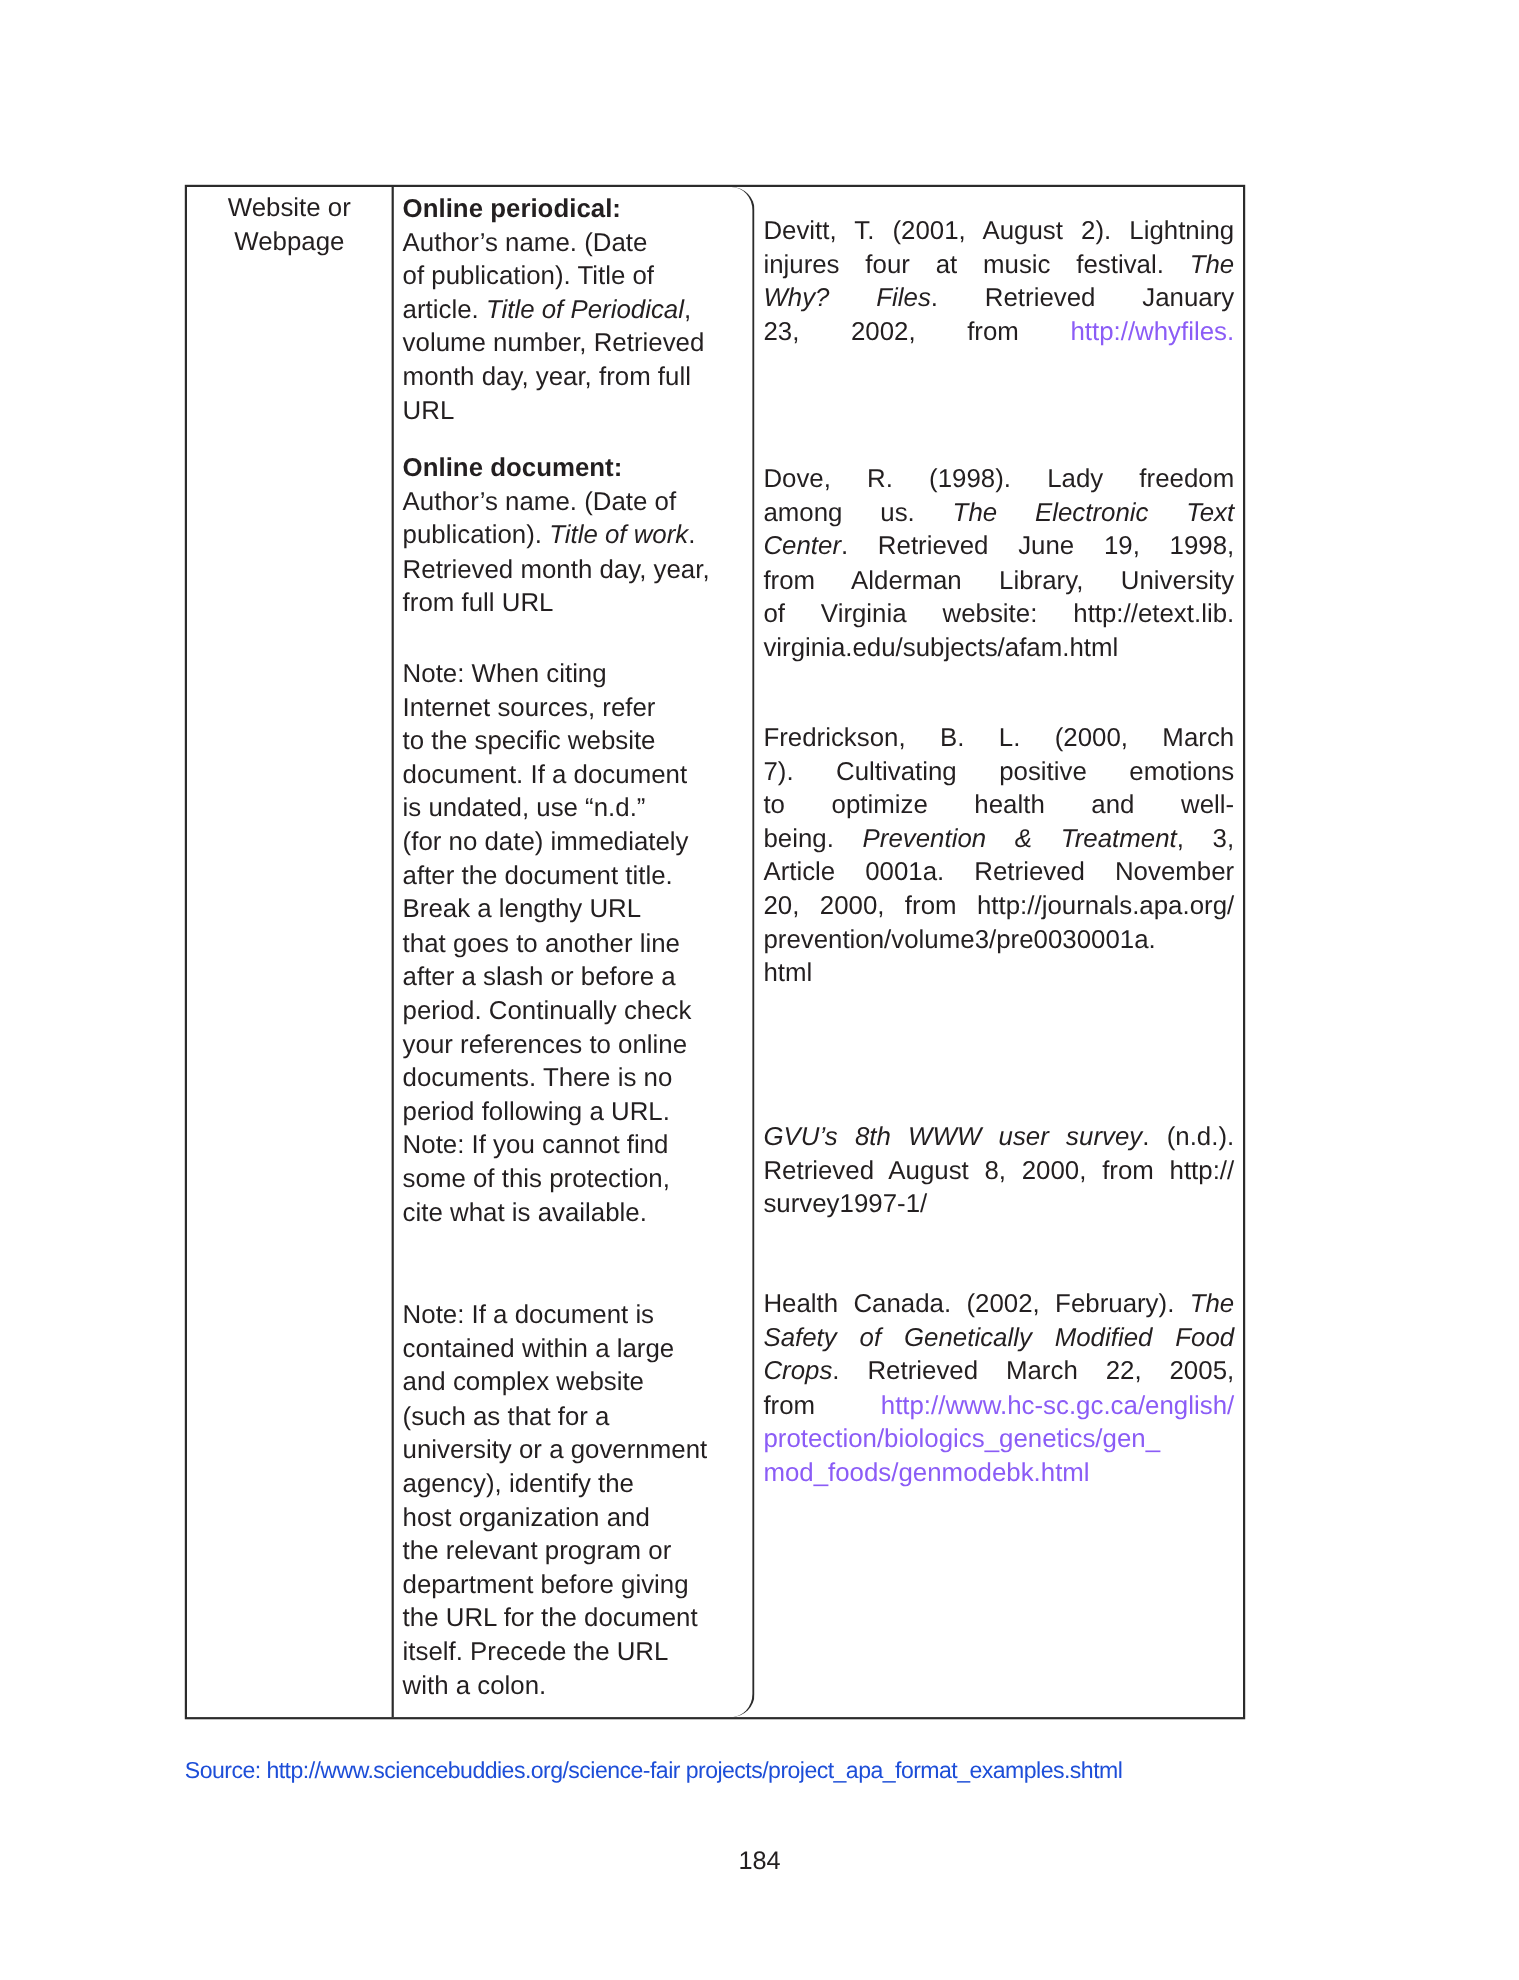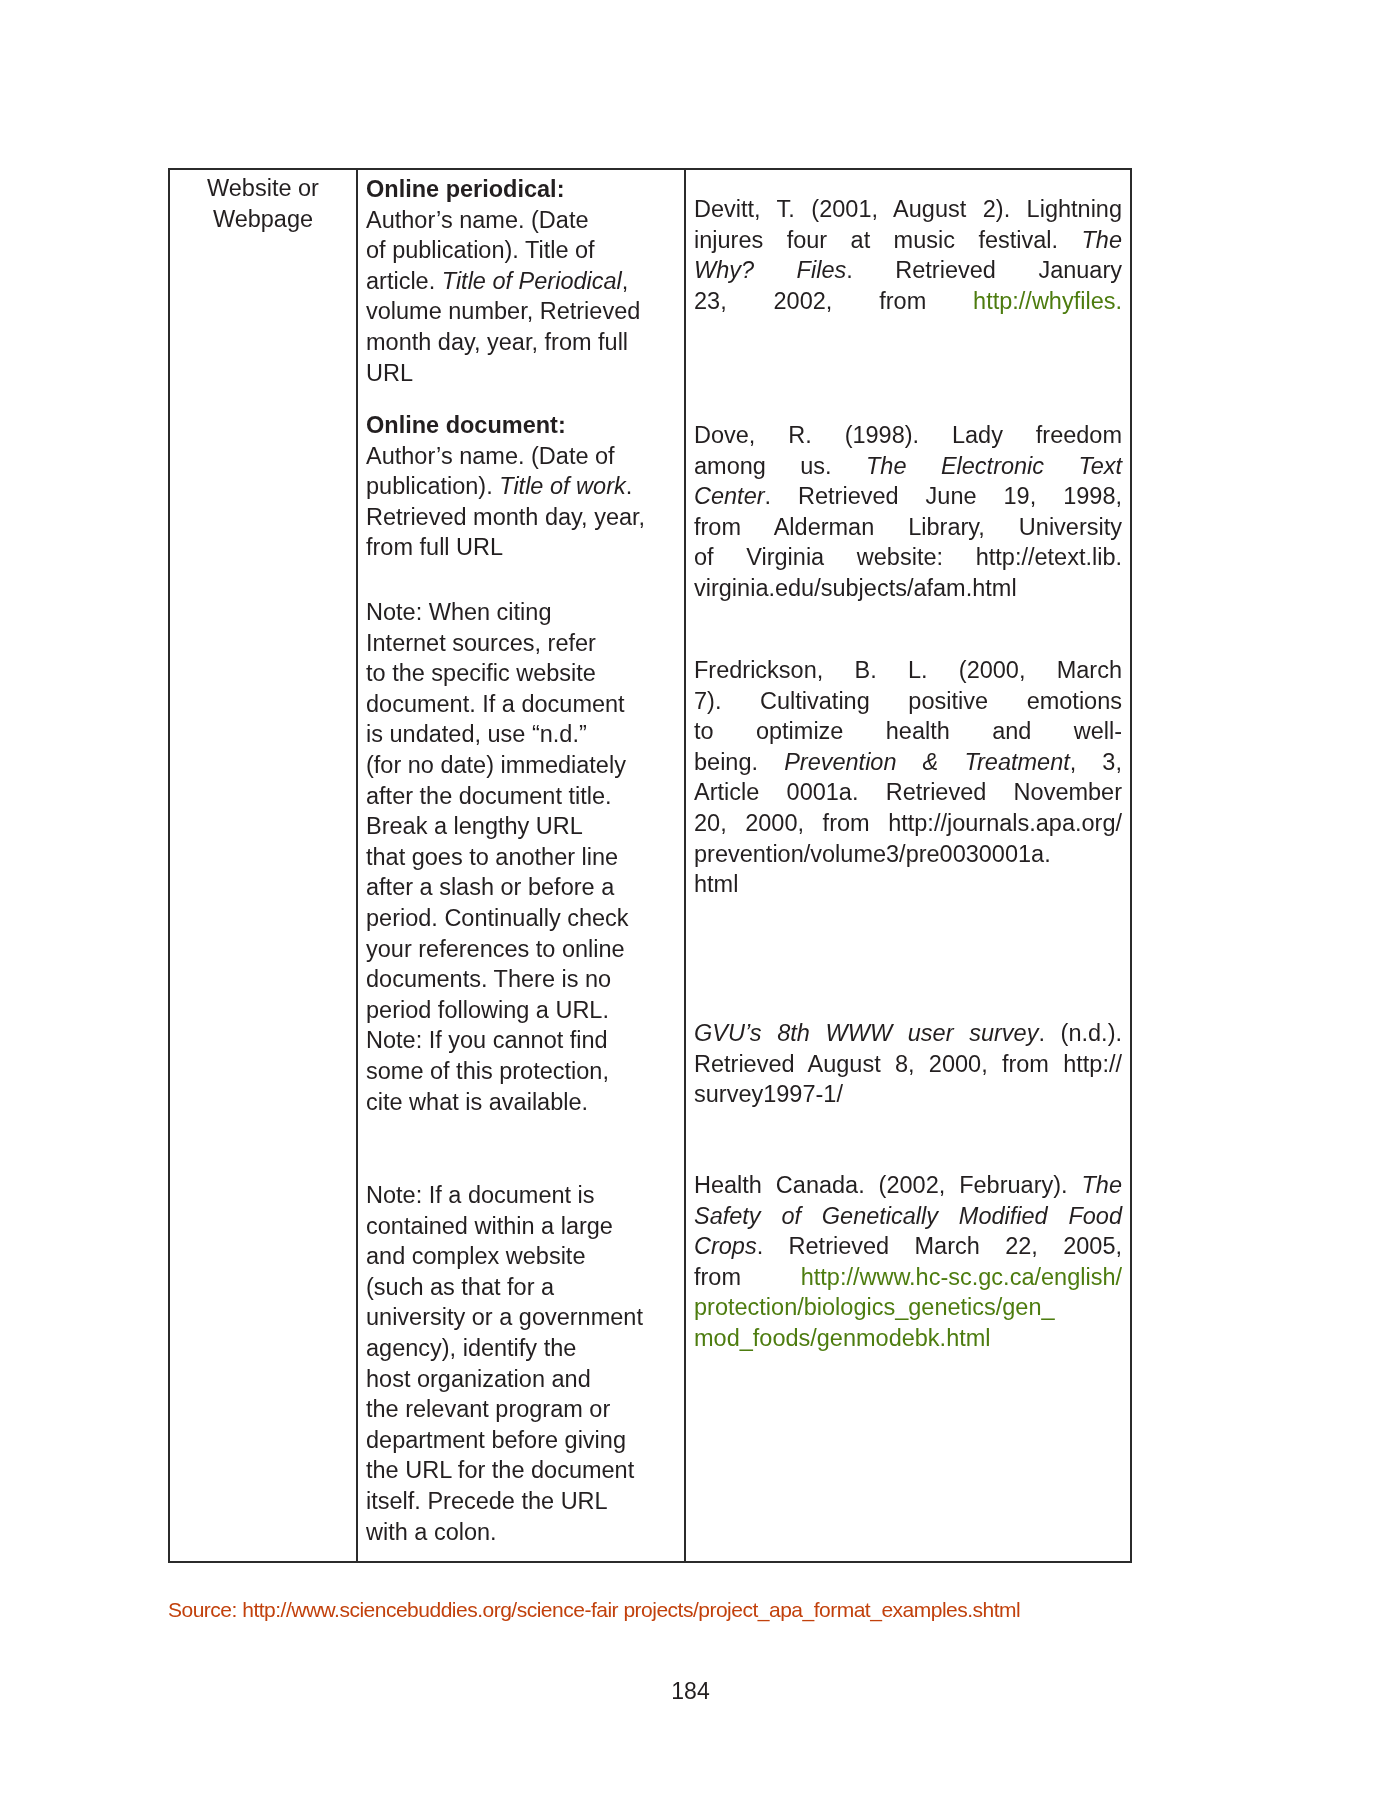--- a/index.html
+++ b/index.html
@@ -7,32 +7,32 @@
     width: 1381px; height: 1800px; position: relative; overflow: hidden;
     font-family: "Liberation Sans", sans-serif; color: #231f20;
   }
   .tbl {
     position: absolute; left: 168px; top: 168px;
     width: 964px; height: 1395px;
     border: 2px solid #2b2b2b; box-sizing: border-box;
   }
   .col { position: absolute; top: 0; bottom: 0; box-sizing: border-box; }
   .c1 { left: 0; width: 188px; border-right: 2px solid #2b2b2b; }
-  .c2 { left: 188px; width: 328px; border-right: 2px solid #2b2b2b; }
+  .c2 { left: 188px; width: 328px; border-right: 2px solid #2b2b2b; border-radius: 21px; }
   .c3 { left: 516px; right: 0; margin-top: 20px; }
   .txt { font-size: 23.5px; line-height: 30.6px; }
   .c1 .txt { text-align: center; padding-top: 3px; }
   .blk { position: absolute; left: 8px; right: 8px; }
   .c3 .blk { text-align: justify; }
   .bold { font-weight: bold; }
   .it { font-style: italic; }
-  .link { color: #4d7c0f; }
+  .link { color: #8b5cf6; }
   .source {
     position: absolute; left: 168px; top: 1598px;
-    font-size: 21px; letter-spacing: -0.5px; color: #c2410c;
+    font-size: 21px; letter-spacing: -0.5px; color: #1d4ed8;
   }
   .pagenum {
     position: absolute; left: 0; right: 0; top: 1660px; text-align: center;
     font-size: 23px; color: #231f20; margin-top: 18px;
   }
 </style>
 </head>
 <body>
 
 <div class="tbl">

